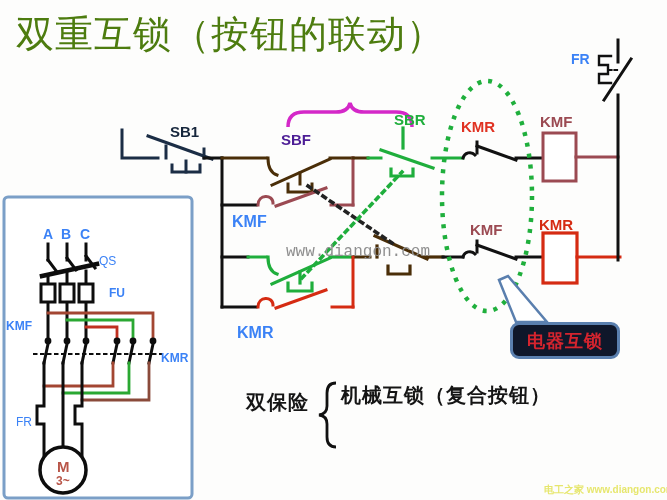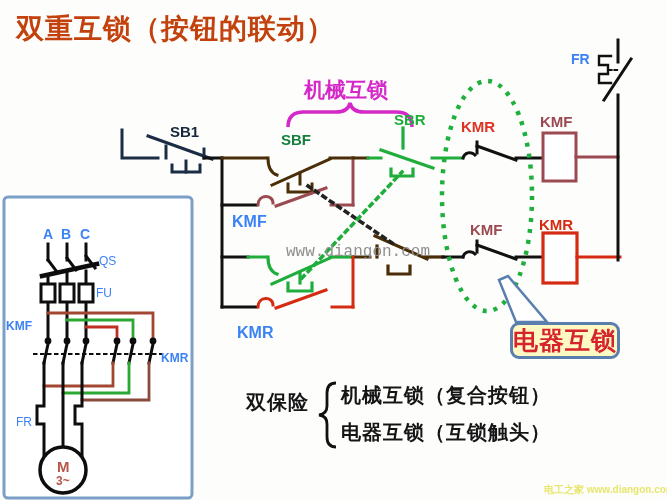--- a/index.html
+++ b/index.html
@@ -2,37 +2,37 @@
 <html><head>
 <meta charset="utf-8">
 <style>
   html,body{margin:0;padding:0;background:#ffffff;}
   .stage{
     position:relative;width:667px;height:500px;background:#fdfdfc;overflow:hidden;
     font-family:"Liberation Sans", sans-serif;
   }
   svg{position:absolute;left:0;top:0;}
   .lbl{position:absolute;white-space:nowrap;font-weight:bold;font-size:15px;color:#3b82f6;line-height:1;}
-  .title{font-size:28px;letter-spacing:1px;color:#c2410c;font-weight:bold;}
+  .title{font-size:38px;letter-spacing:1px;color:#4d7c0f;font-weight:normal;}
   .magenta{color:#d428c8;font-size:21px;}
   .navy{color:#16263c;text-align:center;}
-  .brown{color:#15803d;}
+  .brown{color:#4c1d95;}
   .green{color:#1fae3c;}
   .maroon{color:#9b4a52;}
   .red{color:#d52b12;}
   .redlbl{color:#e03222;}
   .panel-lbl{font-size:12px;}
   .phase{font-size:14px;}
   .motor-m{color:#b85548;font-size:15px;}
   .motor-3{color:#b85548;font-size:12px;font-weight:bold;}
   .callout-box{
     position:absolute;left:510px;top:322px;width:104px;height:31px;
-    border:3px solid #5a7fae;border-radius:9px;background:#fef9c3;
+    border:3px solid #5a7fae;border-radius:9px;background:#0f172a;
     display:flex;align-items:center;justify-content:center;
-    font-size:25px;font-weight:bold;color:#d5242e;letter-spacing:1px;
+    font-size:18px;font-weight:bold;color:#d5242e;letter-spacing:1px;
   }
   .legend{font-family:"Liberation Serif", serif;font-weight:bold;font-size:20px;color:#151515;letter-spacing:1px;}
   .wm-center{font-family:"Liberation Mono", monospace;font-weight:normal;font-size:16px;color:#8f8f8f;}
   .wm-corner{font-size:10px;color:#e3e356;font-weight:bold;opacity:0.85;}
 </style>
 </head>
 <body>
 
 <div class="stage">
 
@@ -213,47 +213,45 @@
 
     <path d="M288,127 Q288,112 304,112 L336,112 Q348,112 350,103 Q352,112 364,112 L396,112 Q412,112 412,127" stroke="#d428c8" stroke-width="3.5" fill="none"></path>
 
     <polygon points="499,280 508,276 547,322 516,322" fill="#ffffff" stroke="#5a7fae" stroke-width="2.5"></polygon>
 
     <path d="M336,383 Q327,383 327,393 L327,406 Q327,414 319,415 Q327,416 327,424 L327,437 Q327,447 336,447" stroke="#111" stroke-width="2.8" fill="none"></path>
   </svg>
 
   <div class="lbl title" style="left:16px;top:15px;">双重互锁（按钮的联动）</div>
 
-  <div class="lbl magenta" style="left:304px;top:79px;">机械互锁</div>
 
   <div class="lbl navy" style="left:170px;top:124px;">SB1</div>
   <div class="lbl brown" style="left:281px;top:132px;">SBF</div>
   <div class="lbl green" style="left:394px;top:112px;">SBR</div>
   <div class="lbl" style="left:232px;top:214px;font-size:16px;">KMF</div>
   <div class="lbl" style="left:237px;top:325px;font-size:16px;">KMR</div>
 
   <div class="lbl redlbl" style="left:461px;top:119px;">KMR</div>
   <div class="lbl maroon" style="left:540px;top:114px;">KMF</div>
   <div class="lbl maroon" style="left:470px;top:222px;">KMF</div>
   <div class="lbl red" style="left:539px;top:217px;">KMR</div>
   <div class="lbl" style="left:571px;top:52px;font-size:14px;">FR</div>
 
   <div class="callout-box">
     <span>电器互锁</span>
   </div>
 
   <div class="lbl legend" style="left:246px;top:392px;">双保险</div>
   <div class="lbl legend" style="left:341px;top:385px;text-align:center;">机械互锁（复合按钮）</div>
-  <div class="lbl legend" style="left:341px;top:422px;">电器互锁（互锁触头）</div>
 
   <div class="lbl phase" style="left:43px;top:227px;">A</div>
   <div class="lbl phase" style="left:61px;top:227px;">B</div>
   <div class="lbl phase" style="left:80px;top:227px;">C</div>
   <div class="lbl panel-lbl" style="left:99px;top:255px;font-weight:normal;">QS</div>
-  <div class="lbl panel-lbl" style="left:96px;top:287px;font-weight:normal;">FU</div>
+  <div class="lbl panel-lbl" style="left:109px;top:287px;font-weight:bold;">FU</div>
   <div class="lbl panel-lbl" style="left:6px;top:320px;">KMF</div>
   <div class="lbl panel-lbl" style="left:161px;top:352px;">KMR</div>
   <div class="lbl panel-lbl" style="left:16px;top:416px;font-weight:normal;">FR</div>
   <div class="lbl motor-m" style="left:57px;top:459px;">M</div>
   <div class="lbl motor-3" style="left:56px;top:475px;">3~</div>
 
   <div class="lbl wm-center" style="left:286px;top:244px;">www.diangon.com</div>
   <div class="lbl wm-corner" style="left:544px;top:485px;">电工之家 www.diangon.com</div>
 
 </div>

